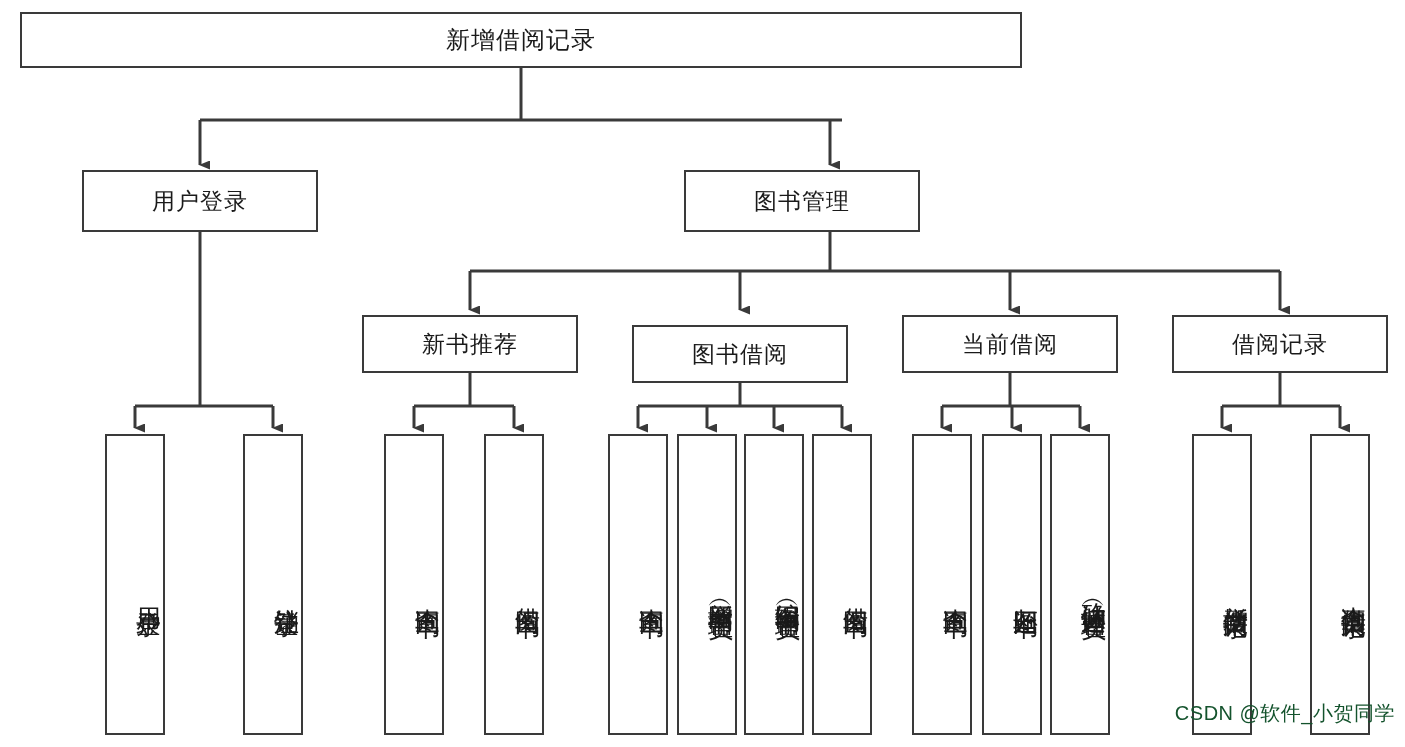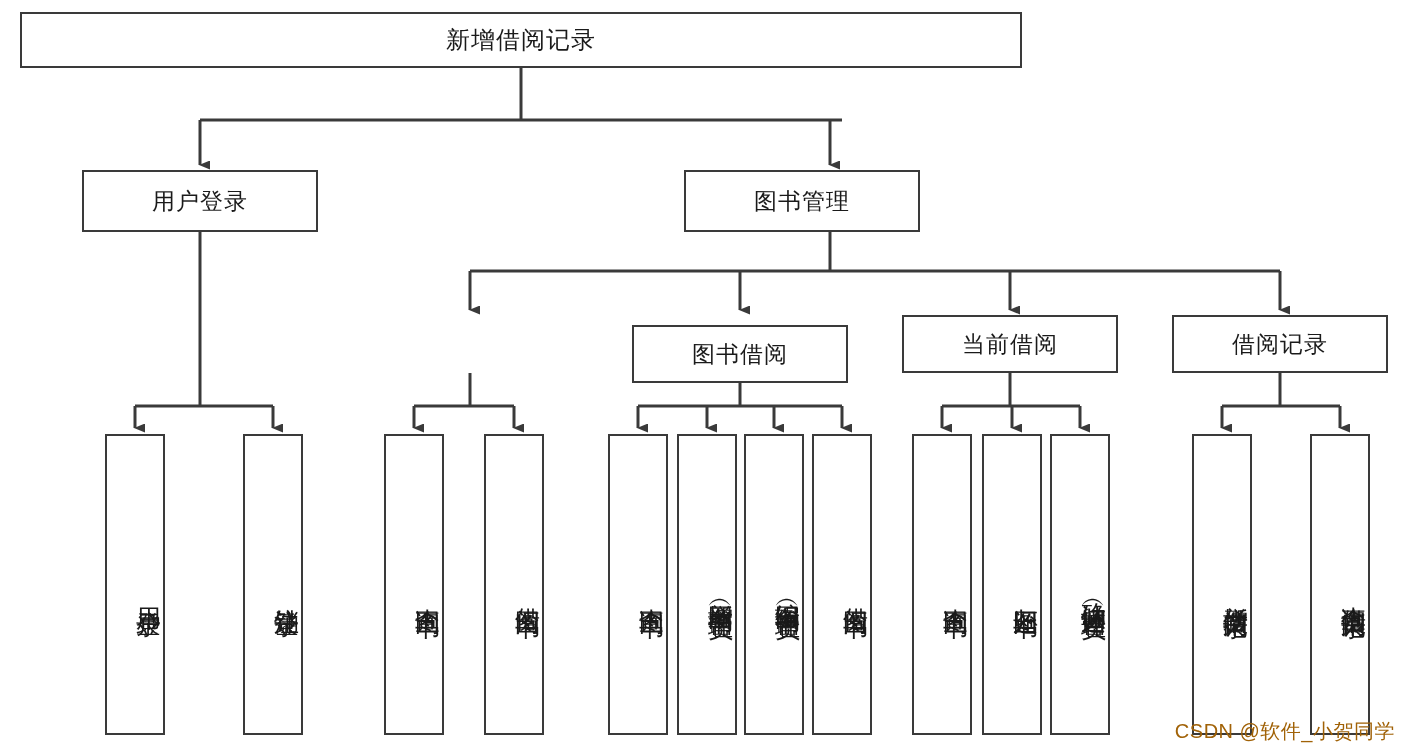--- a/index.html
+++ b/index.html
@@ -49,23 +49,23 @@
     justify-content: center;
     padding-top: 14px;
     text-align: left;
   }
   .node-root {
     font-size: 24px;
   }
   #watermark {
     position: absolute;
     right: 10px;
-    bottom: 2px;
+    bottom: 20px;
     font-size: 20px;
-    color: #a16207;
+    color: #14532d;
     white-space: nowrap;
     letter-spacing: 0.5px;
   }
 </style>
 </head>
 <body>
 
 <div id="diagram-root">
 
   <svg id="edge-layer" viewBox="0 0 1405 747" xmlns="http://www.w3.org/2000/svg">
@@ -116,20 +116,21 @@
       <path d="M1222,406 L1222,428" marker-end="url(#arrowhead)"></path>
       <path d="M1340,406 L1340,428" marker-end="url(#arrowhead)"></path>
     </g>
   </svg>
 
   <div class="node node-h node-root" style="left:20px;top:12px;width:1002px;height:56px;">新增借阅记录</div>
 
   <div class="node node-h" style="left:82px;top:170px;width:236px;height:62px;">用户登录</div>
   <div class="node node-h" style="left:684px;top:170px;width:236px;height:62px;">图书管理</div>
 
+  <div class="node node-h" style="left:362px;top:315px;width:216px;height:58px;">新书推荐</div>
   <div class="node node-h" style="left:632px;top:325px;width:216px;height:58px;">图书借阅</div>
   <div class="node node-h" style="left:902px;top:315px;width:216px;height:58px;">当前借阅</div>
   <div class="node node-h" style="left:1172px;top:315px;width:216px;height:58px;">借阅记录</div>
 
   <div class="node node-v" style="left:105px;top:434px;width:60px;height:301px;">用户登录</div>
   <div class="node node-v" style="left:243px;top:434px;width:60px;height:301px;">注销登录</div>
 
   <div class="node node-v" style="left:384px;top:434px;width:60px;height:301px;">查询图书</div>
   <div class="node node-v" style="left:484px;top:434px;width:60px;height:301px;">借阅图书</div>
 

